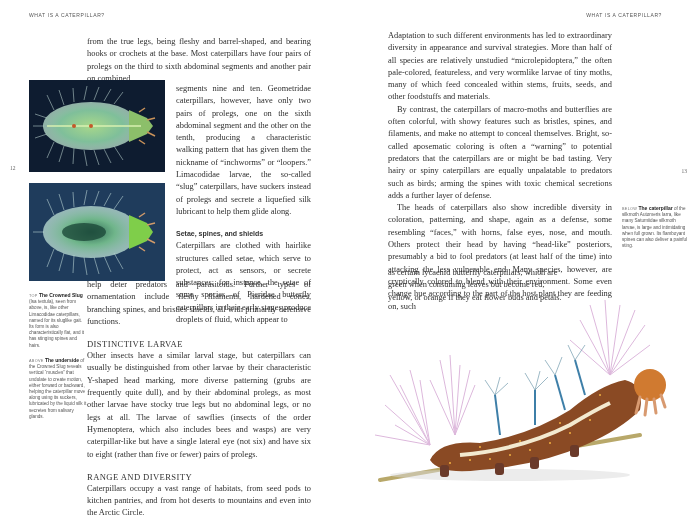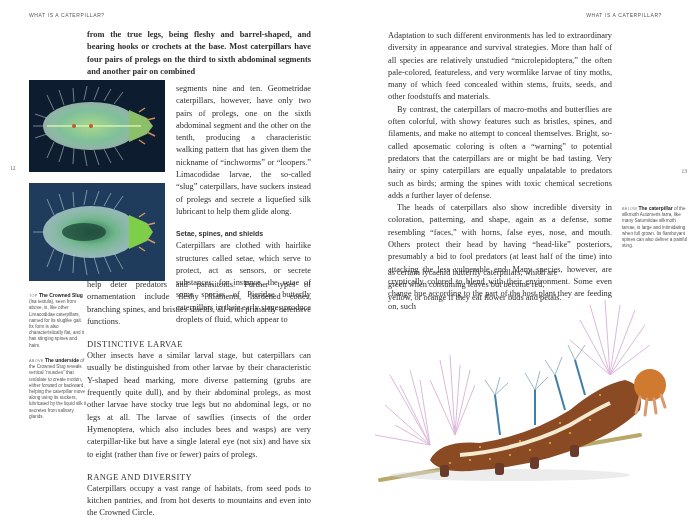--- a/index.html
+++ b/index.html
@@ -31,21 +31,21 @@
   .section-head {
     font-family: "Liberation Serif", serif; font-size: 8.6px;
     letter-spacing: 0.4px; color: #333; margin-top: 10px; line-height: 12px;
   }
   .sub-head {
     font-family: "Liberation Sans", sans-serif; font-weight: bold;
     font-size: 7px; color: #333; margin-top: 10px; line-height: 12px;
   }
 
   
-  #lp-top { left: 87px; top: 29px; width: 224px; font-weight: bold; }
+  #lp-top { left: 87px; top: 36px; width: 224px; }
   #lp-wrap { left: 176px; top: 83px; width: 135px; }
   #lp-mid { left: 87px; top: 279px; width: 224px; }
 
   
   #rp-main { left: 388px; top: 30px; width: 224px; }
   #rp-tail { left: 388px; top: 267px; width: 180px; text-align: left; }
 
   .photo {
     position: absolute; overflow: hidden; background: #13243a;
   }
@@ -155,21 +155,21 @@
     <path d="M110 34 L116 30 M118 42 L126 40 M118 56 L126 60 M110 64 L116 68" stroke="#d09a6a" stroke-width="1.5"></path>
     <ellipse cx="55" cy="49" rx="22" ry="9" fill="#1d4a3a" opacity="0.8"></ellipse>
   </svg>
 </div>
 
 <div class="body-text" id="lp-mid">
   <p>help deter predators and parasitoids. Further types of ornamentation include fleshy filaments, hardened cones, branching spines, and bristles shields, all with primarily defensive functions.</p>
   <div class="section-head">DISTINCTIVE LARVAE</div>
   <p>Other insects have a similar larval stage, but caterpillars can usually be distinguished from other larvae by their characteristic Y-shaped head marking, more diverse patterning (grubs are frequently quite dull), and by their abdominal prolegs, as most other larvae have stocky true legs but no abdominal legs, or no legs at all. The larvae of sawflies (insects of the order Hymenoptera, which also includes bees and wasps) are very caterpillar-like but have a single lateral eye (not six) and have six to eight (rather than five or fewer) pairs of prolegs.</p>
   <div class="section-head">RANGE AND DIVERSITY</div>
-  <p>Caterpillars occupy a vast range of habitats, from seed pods to kitchen pantries, and from hot deserts to mountains and even into the Crowned Circle.</p>
+  <p>Caterpillars occupy a vast range of habitats, from seed pods to kitchen pantries, and from hot deserts to mountains and even into the Arctic Circle.</p>
 </div>
 
 <div class="caption" id="cap-top">
   <span class="lead">TOP</span>
   <b>The Crowned Slug</b><span> (Isa textula), seen from above, is, like other Limacodidae caterpillars, named for its sluglike gait. Its form is also characteristically flat, and it has stinging spines and hairs.</span>
 </div>
 <div class="caption" id="cap-bottom">
   <span class="lead">ABOVE</span>
   <b>The underside</b><span> of the Crowned Slug reveals vertical “muscles” that undulate to create motion, either forward or backward, helping the caterpillar move along using its suckers, lubricated by the liquid silk it secretes from salivary glands.</span>
 </div>

